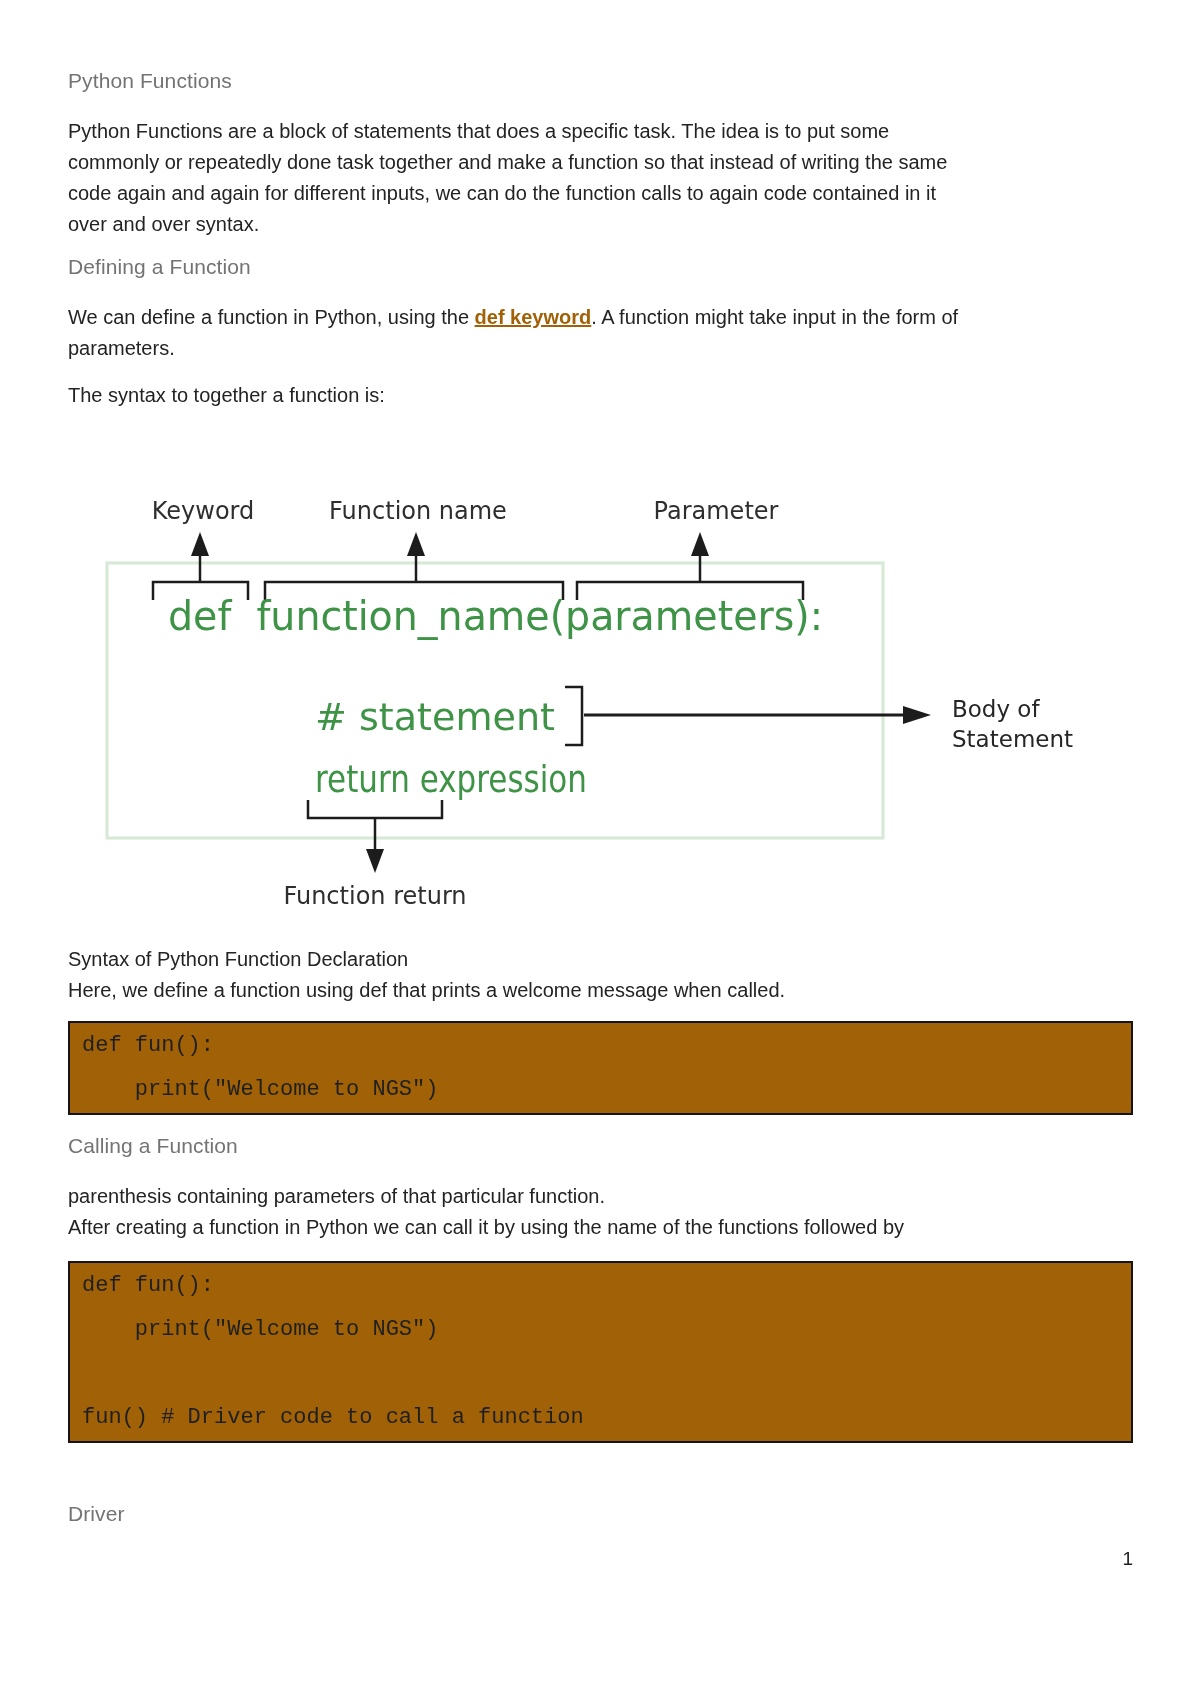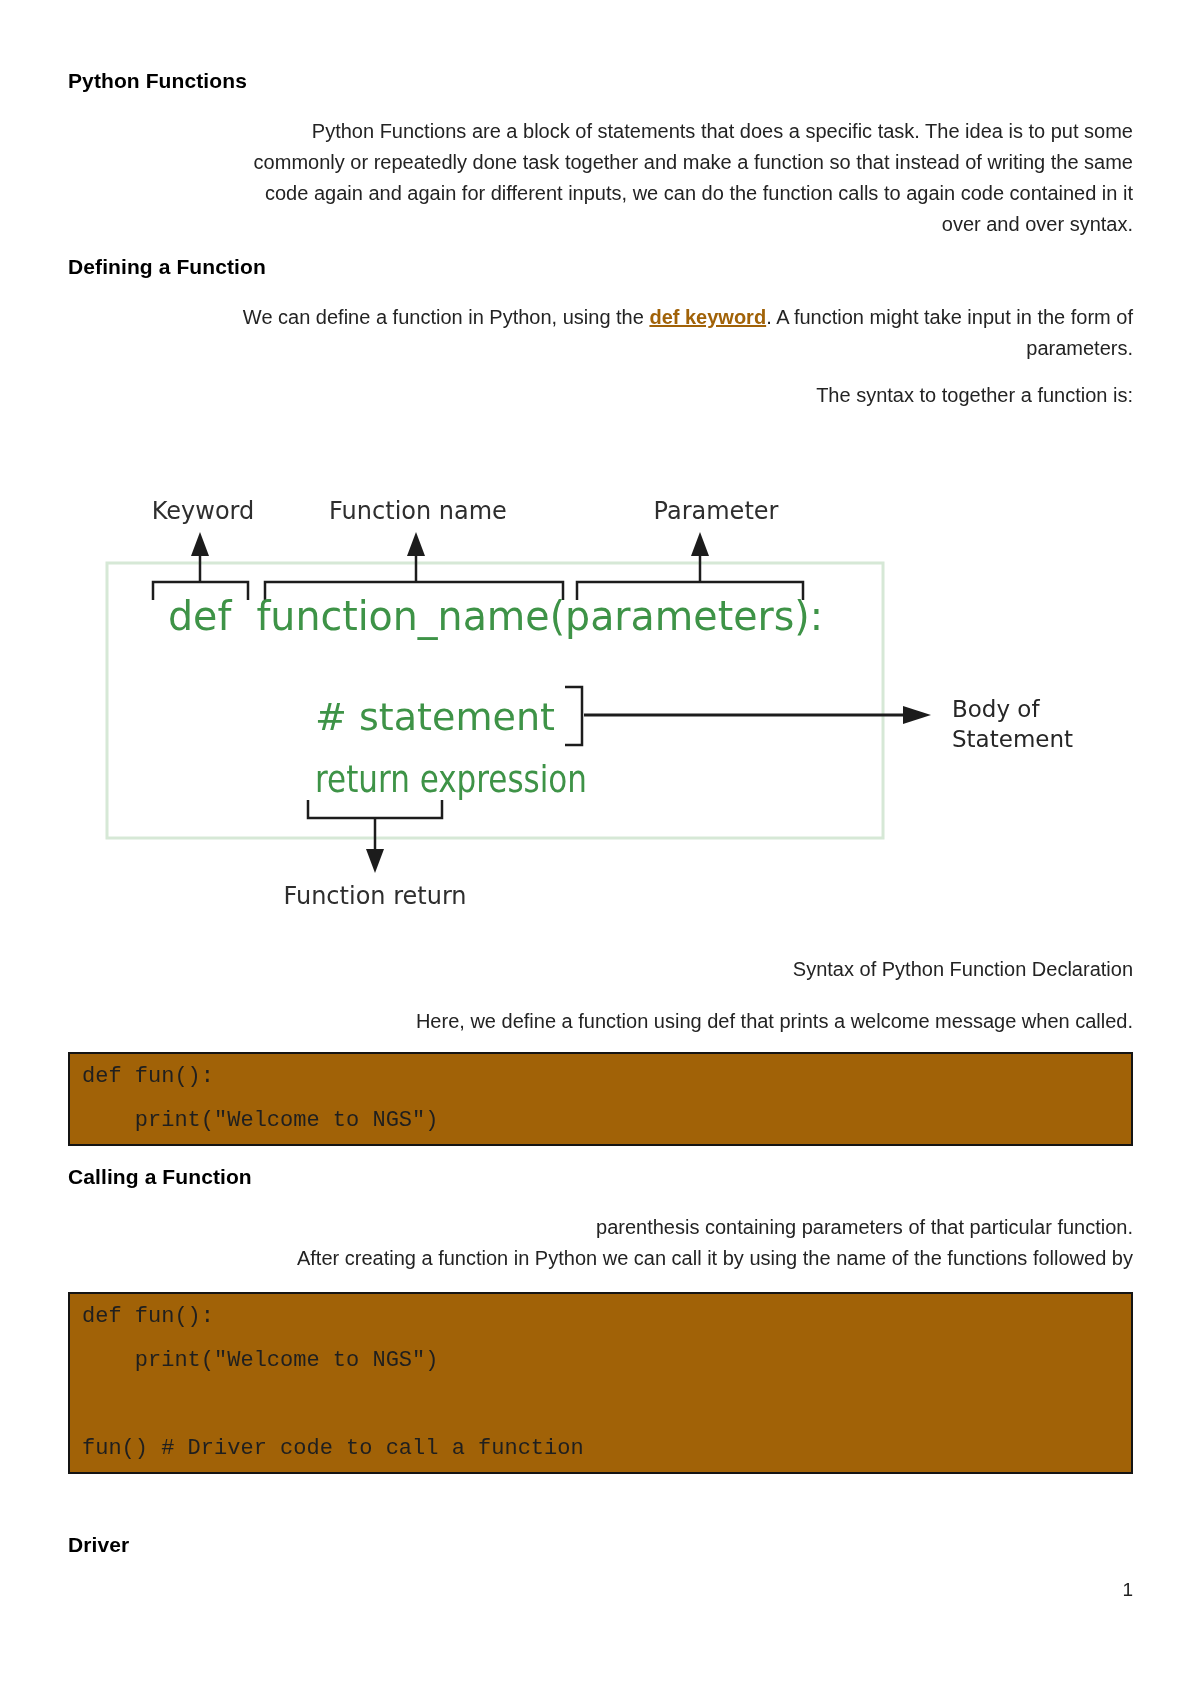--- a/index.html
+++ b/index.html
@@ -8,36 +8,35 @@
     width:1200px; height:1696px;
     margin:0 auto;
     background:#ffffff;
     box-sizing:border-box;
     padding:70px 67px 0 68px;
     font-family:"Liberation Sans", sans-serif;
     color:#212121;
     overflow:hidden;
   }
   .heading {
-    font-size:21px; font-weight:bold; line-height:22px;
-    color:#000000; letter-spacing:0.1px;
+    font-size:21px; font-weight:normal; line-height:22px;
+    color:#737373; letter-spacing:0.1px;
   }
   .body-line {
     font-size:20px; line-height:31px; white-space:nowrap;
     color:#232323;
-    text-align:right;
   }
   .mt-title   { margin-top:0; }
   .mt-p1      { margin-top:24px; }
   .mt-hdef    { margin-top:16px; }
   .mt-p2      { margin-top:24px; }
   .mt-p3      { margin-top:16px; }
   .mt-svg     { margin-top:29px; }
-  .mt-caption { margin-top:44px; }
-  .mt-example { margin-top:21px; }
+  .mt-caption { margin-top:34px; }
+  .mt-example { }
   .mt-code1   { margin-top:15px; }
   .mt-hcall   { margin-top:20px; }
   .mt-pcall   { margin-top:24px; }
   .mt-code2   { margin-top:18px; }
   .mt-output  { margin-top:60px; }
   .mt-pagenum { margin-top:22px; }
 
   a.doc-link {
     color:#a16207; font-weight:bold; text-decoration:underline;
     cursor:pointer;

